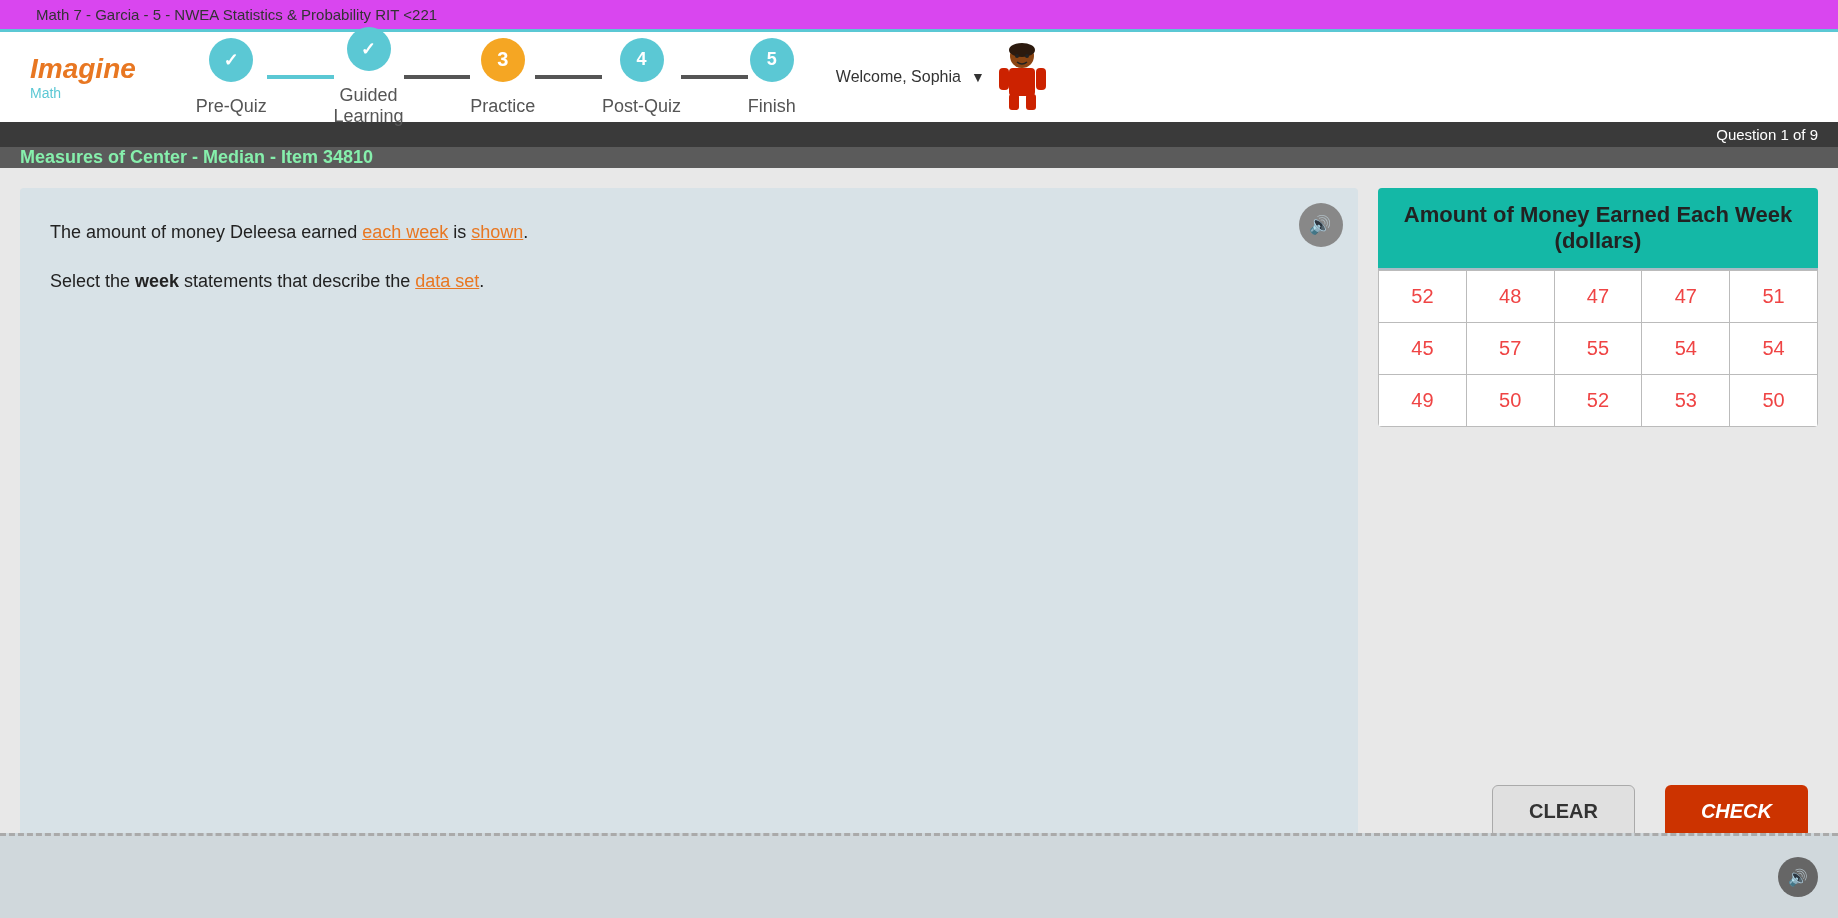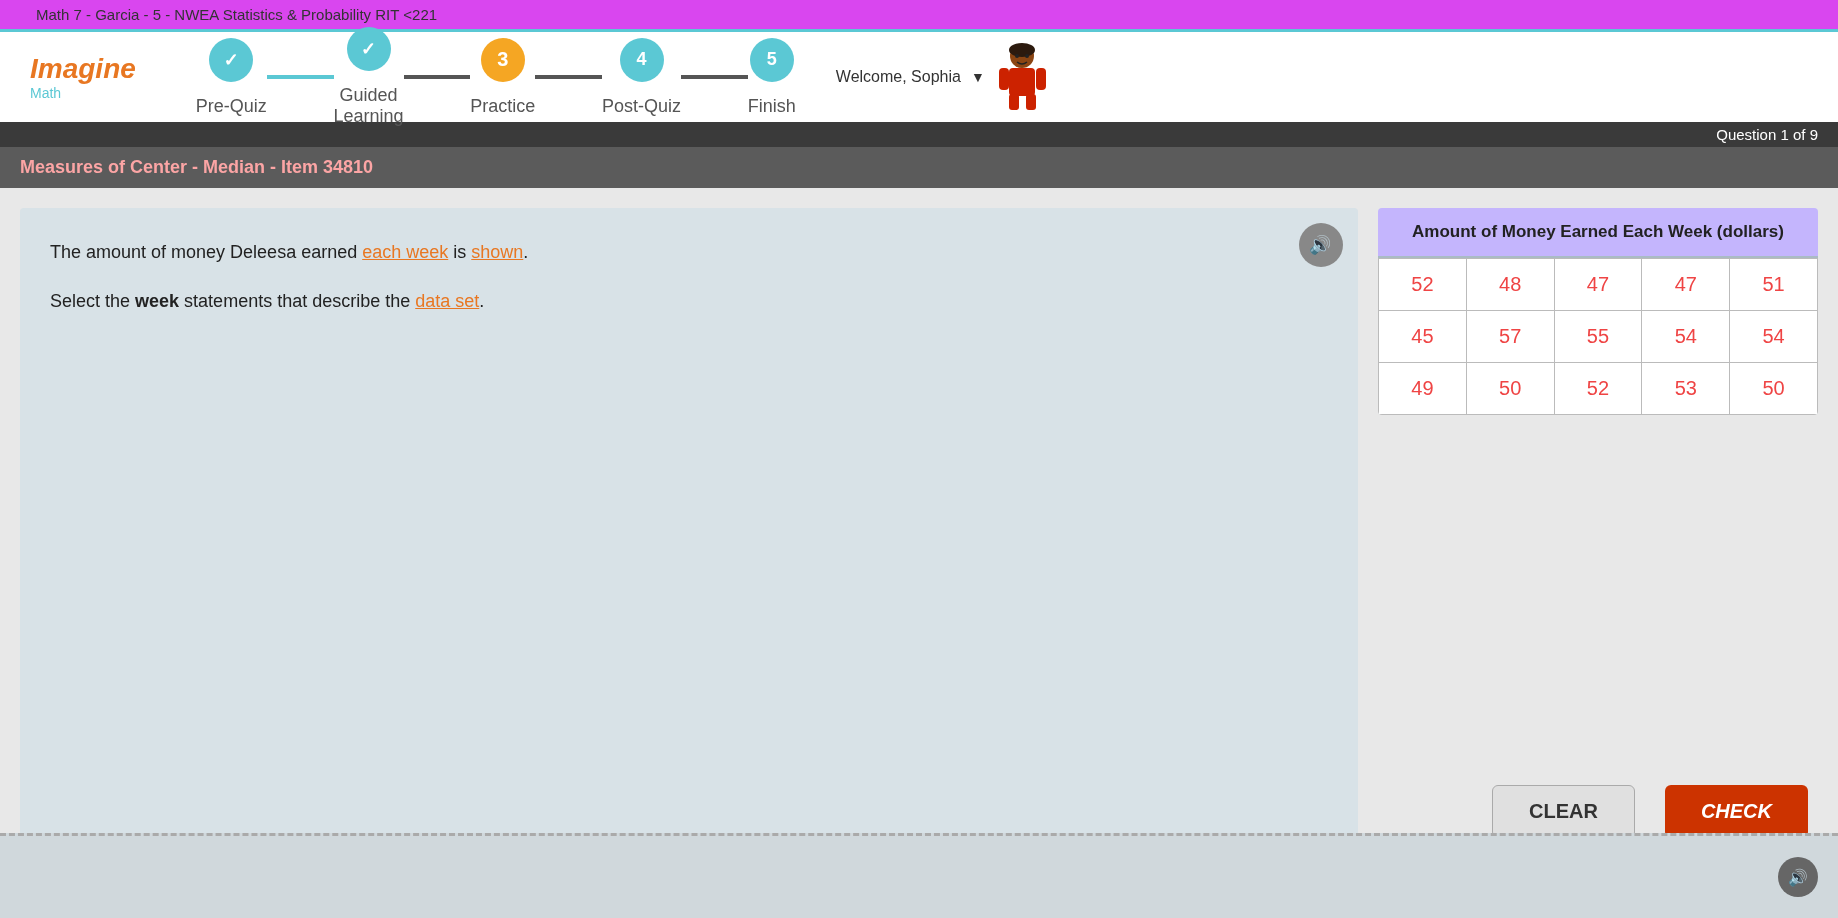--- a/index.html
+++ b/index.html
@@ -128,22 +128,22 @@
       background: #3a3a3a;
       color: white;
       text-align: right;
       padding: 4px 20px;
       font-size: 15px;
     }
 
     
     .item-header {
       background: #5b5b5b;
-      color: #fca5a5;
-      padding: 10px 20px;
+      color: #86efac;
+      padding: 0 20px;
       font-size: 18px;
       font-weight: bold;
     }
 
     
     .main-content {
       display: flex;
       padding: 20px;
       gap: 20px;
       height: calc(918px - 200px);
@@ -200,24 +200,24 @@
     }
 
     .data-table-container {
       background: #dde8ed;
       border-radius: 4px;
       padding: 0;
       overflow: hidden;
     }
 
     .data-table-title {
-      background: #c4b5fd;
+      background: #14b8a6;
       text-align: center;
       padding: 14px 16px;
-      font-size: 17px;
+      font-size: 22px;
       font-weight: bold;
       color: #222;
       border-bottom: 2px solid #aabbc5;
     }
 
     .data-table {
       width: 100%;
       border-collapse: collapse;
       background: white;
     }

